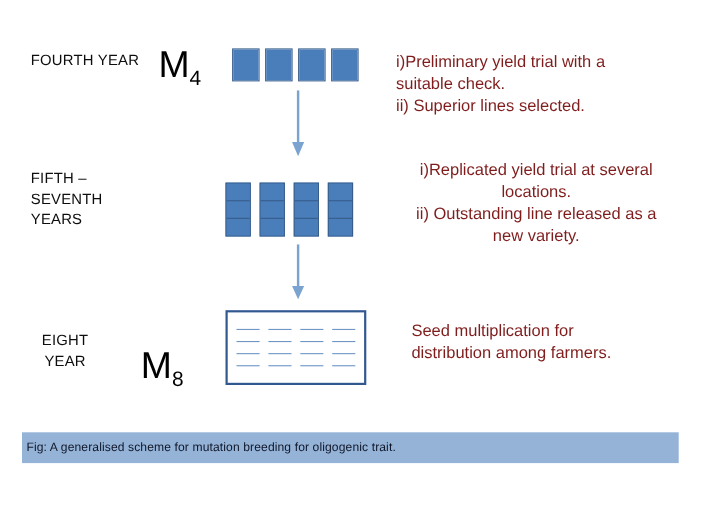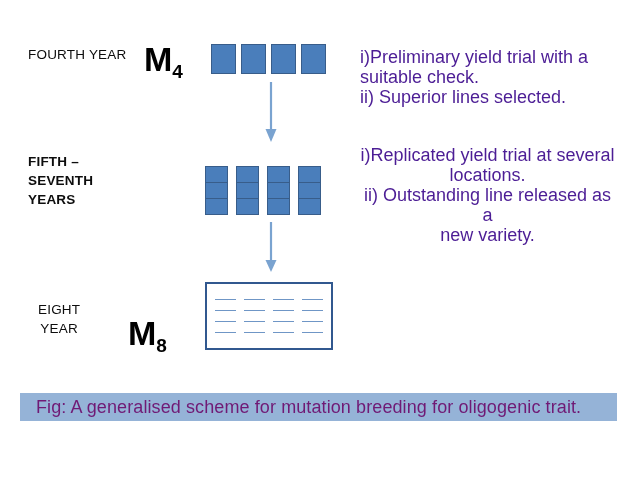--- a/index.html
+++ b/index.html
@@ -22,32 +22,31 @@
   .stage-label {
     position: absolute;
     font-family: "Liberation Sans", sans-serif;
     font-size: 13.5px;
     color: #0d0d0d;
     line-height: 19px;
     letter-spacing: 0.2px;
     white-space: pre-line;
   }
   #label-fourth { left: 28px;  top: 45px; }
-  #label-fifth  { left: 28px;  top: 152px; font-weight: bold; }
+  #label-fifth  { left: 28px;  top: 152px; }
   #label-eight  { left: 38px;  top: 300px; text-align: center; }
 
   
   .gen-symbol {
     position: absolute;
     font-family: "Liberation Sans", sans-serif;
     color: #000000;
     font-size: 34px;
     line-height: 34px;
     white-space: nowrap;
-    font-weight: bold;
   }
   .gen-symbol .sub {
     font-size: 19px;
     vertical-align: baseline;
     position: relative;
     top: 7px;
     letter-spacing: -0.3px;
   }
   #gen-m4   { left: 144px; top: 42px; }
   #gen-m57  { left: 126px; top: 160px; }
@@ -109,45 +108,45 @@
 
   
   .flow-arrow {
     position: absolute;
   }
 
   
   .desc {
     position: absolute;
     font-family: "Liberation Sans", sans-serif;
-    font-size: 18px;
+    font-size: 15px;
     line-height: 20px;
-    color: #4c1d95;
+    color: #7f1d1d;
     white-space: pre-line;
   }
   #desc-m4  { left: 360px; top: 47px;  width: 250px; text-align: left; }
   #desc-m57 { left: 360px; top: 145px; width: 255px; text-align: center; }
   #desc-m8  { left: 374px; top: 291px; width: 240px; text-align: left; }
 
   
   #caption-bar {
     position: absolute;
     left: 20px;
     top: 393px;
     width: 597px;
     height: 28px;
     background: #95b3d7;
     display: flex;
     align-items: center;
   }
   #caption-text {
     font-family: "Liberation Sans", sans-serif;
-    font-size: 18px;
-    color: #701a75;
-    padding-left: 16px;
+    font-size: 11px;
+    color: #0f172a;
+    padding-left: 4px;
     letter-spacing: 0.1px;
   }
 </style>
 </head>
 <body>
 
 <div id="slide">
 
   <div class="stage-label" id="label-fourth">FOURTH YEAR</div>
 
@@ -244,18 +243,20 @@
       <span class="seed-dash"></span>
     </div>
     <div class="seed-row">
       <span class="seed-dash"></span>
       <span class="seed-dash"></span>
       <span class="seed-dash"></span>
       <span class="seed-dash"></span>
     </div>
   </div>
 
+  <div class="desc" id="desc-m8">Seed multiplication for
+distribution among farmers.</div>
 
   <div id="caption-bar">
     <span id="caption-text">Fig: A generalised scheme for mutation breeding for oligogenic trait.</span>
   </div>
 
 </div>
 
 </body></html>

